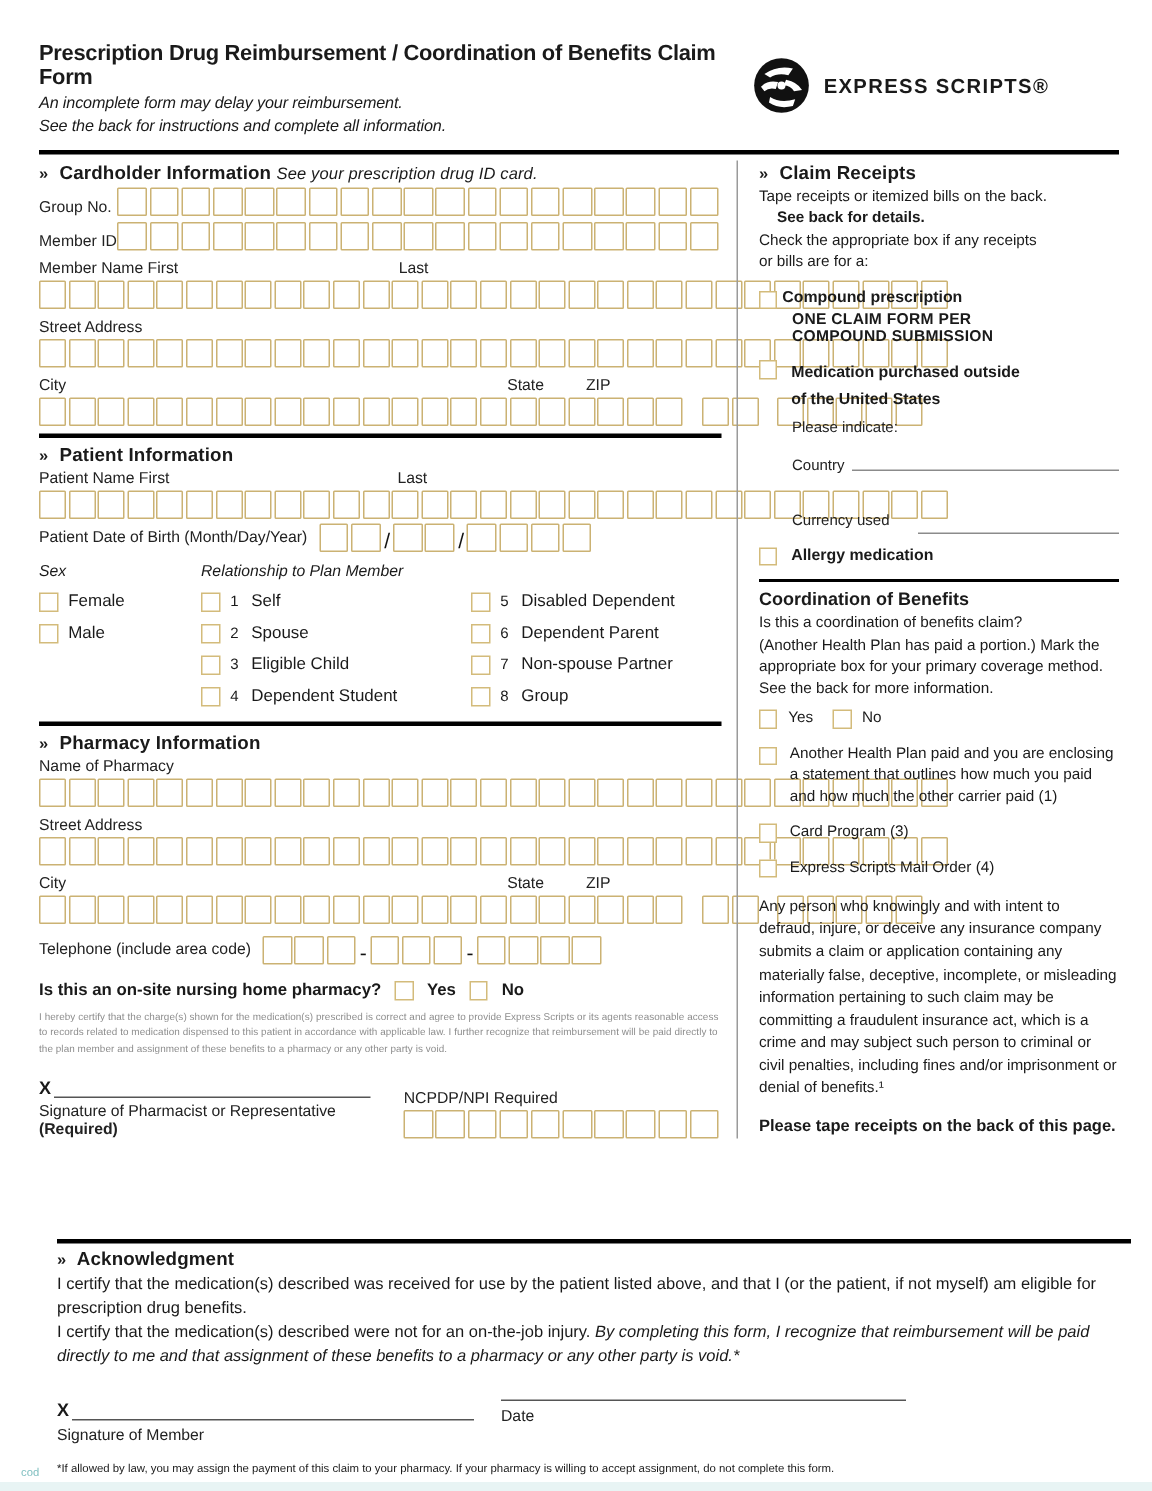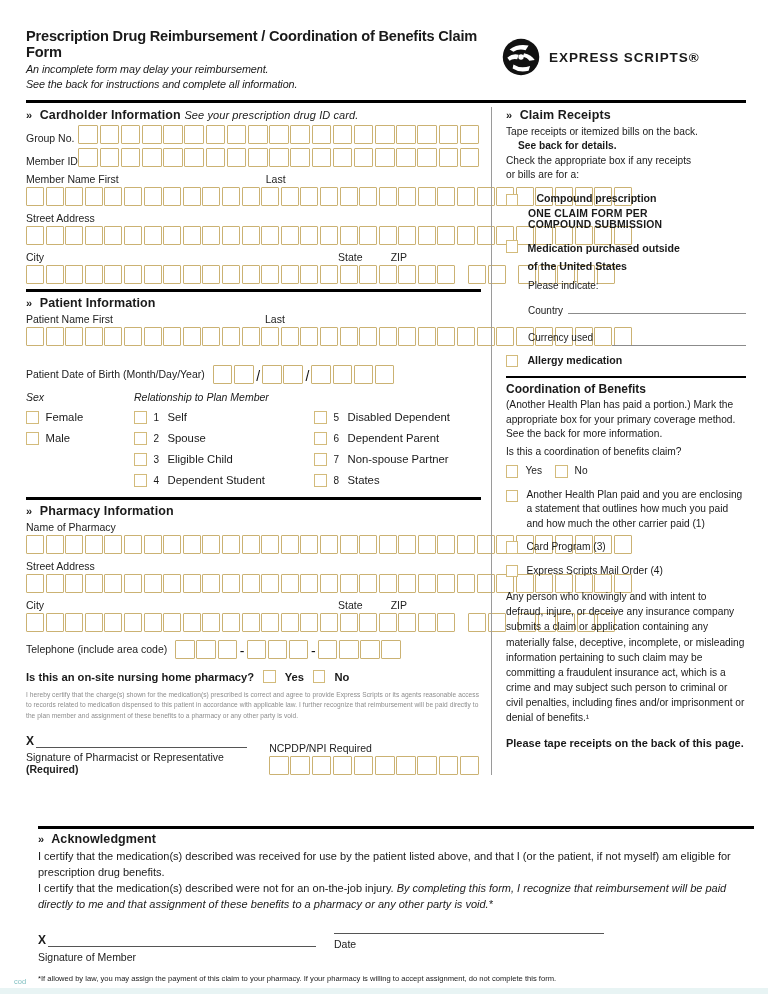--- a/index.html
+++ b/index.html
@@ -327,21 +327,21 @@
             <span class="bx sm"></span>
             <span class="bx sm"></span>
             <span class="bx sm"></span>
             <span class="bx sm"></span>
             <span class="bx sm"></span>
             <span class="bx sm"></span>
             <span class="bx sm"></span>
           </div>
       </div>
 
-      <div class="inline" style="margin-top:19px">
+      <div class="inline" style="margin-top:3px">
         <div class="lbl" style="margin-bottom:4px">Patient Date of Birth (Month/Day/Year)</div>
         <div class="boxrow" style="margin-left:8px">
             <span class="bx"></span>
             <span class="bx"></span>
           </div>
         <div class="sep">/</div>
         <div class="boxrow">
             <span class="bx"></span>
             <span class="bx"></span>
           </div>
@@ -407,21 +407,21 @@
             <span class="opttxt">Dependent Parent</span>
           </div>
           <div class="optrow">
             <span class="cb"></span>
             <span class="optnum">7</span>
             <span class="opttxt">Non-spouse Partner</span>
           </div>
           <div class="optrow">
             <span class="cb"></span>
             <span class="optnum">8</span>
-            <span class="opttxt">States</span>
+            <span class="opttxt">Group</span>
           </div>
         </div>
       </div>
 
       <div class="rule-thick" style="margin-top:2px"></div>
 
       <div class="sec-head">
         <span class="chev">»</span>
         <span>Pharmacy Information</span>
       </div>
@@ -560,21 +560,21 @@
           </div>
         <div class="sep">-</div>
         <div class="boxrow">
             <span class="bx"></span>
             <span class="bx"></span>
             <span class="bx"></span>
             <span class="bx"></span>
           </div>
       </div>
 
-      <div style="display:flex;align-items:flex-end;gap:9px;margin-top:11px">
+      <div style="display:flex;align-items:center;gap:9px;margin-top:11px">
         <span style="font-size:11.2px;font-weight:bold">Is this an on-site nursing home pharmacy?</span>
         <span class="cb"></span>
         <span style="font-size:11.2px;font-weight:bold">Yes</span>
         <span class="cb"></span>
         <span style="font-size:11.2px;font-weight:bold">No</span>
       </div>
 
       <div class="fine">I hereby certify that the charge(s) shown for the medication(s) prescribed is correct and agree to provide Express Scripts or its agents reasonable access to records related to medication dispensed to this patient in accordance with applicable law. I further recognize that reimbursement will be paid directly to the plan member and assignment of these benefits to a pharmacy or any other party is void.</div>
 
       <div style="display:flex;align-items:flex-end;margin-top:12px">
@@ -611,55 +611,55 @@
 
       <div class="sec-head">
         <span class="chev">»</span>
         <span>Claim Receipts</span>
       </div>
       <div class="rtxt">Tape receipts or itemized bills on the back.</div>
       <div class="rtxt rtxt-b">See back for details.</div>
       <div class="rtxt">Check the appropriate box if any receipts</div>
       <div class="rtxt">or bills are for a:</div>
 
-      <div style="display:flex;gap:18px;margin-top:9px">
+      <div style="display:flex;gap:3px;margin-top:9px">
         <span class="cb" style="margin-top:2px"></span>
         <span class="rcap">Compound prescription</span>
       </div>
       <div class="rcaps" style="margin-left:22px;margin-top:2px">ONE CLAIM FORM PER</div>
       <div class="rcaps" style="margin-left:22px">COMPOUND SUBMISSION</div>
 
       <div style="display:flex;gap:9px;margin-top:8px">
         <span class="cb" style="margin-top:2px"></span>
         <span>
           <span class="rcap">Medication purchased outside</span><br>
           <span class="rcap">of the United States</span>
         </span>
       </div>
       <div class="rsub" style="margin:5px 0 0 22px">Please indicate:</div>
 
       <div style="display:flex;align-items:flex-start;gap:5px;margin:10px 0 0 22px">
         <span class="rsub">Country</span>
         <span class="rline"></span>
       </div>
-      <div style="display:flex;align-items:flex-end;gap:19px;margin:13px 0 0 22px">
+      <div style="display:flex;align-items:flex-end;gap:19px;margin:23px 0 0 22px">
         <span class="rsub">Currency used</span>
         <span class="rline"></span>
       </div>
 
       <div style="display:flex;gap:9px;margin-top:8px">
         <span class="cb" style="margin-top:1px"></span>
         <span class="rcap">Allergy medication</span>
       </div>
 
       <div class="rule-thin" style="border-top:2px solid #000;margin-top:9px"></div>
 
       <div class="rhead" style="margin-bottom:2px">Coordination of Benefits</div>
+      <div class="rtxt" style="margin-top:3px">Is this a coordination of benefits claim?</div>
       <div class="rtxt">(Another Health Plan has paid a portion.) Mark the appropriate box for your primary coverage method. See the back for more information.</div>
-      <div class="rtxt" style="margin-top:3px">Is this a coordination of benefits claim?</div>
 
       <div style="display:flex;align-items:center;gap:7px;margin-top:5px">
         <span class="cb"></span>
         <span class="rtxt">Yes</span>
         <span class="cb" style="margin-left:6px"></span>
         <span class="rtxt">No</span>
       </div>
 
       <div style="display:flex;gap:8px;margin-top:9px">
         <span class="cb" style="margin-top:2px"></span>

